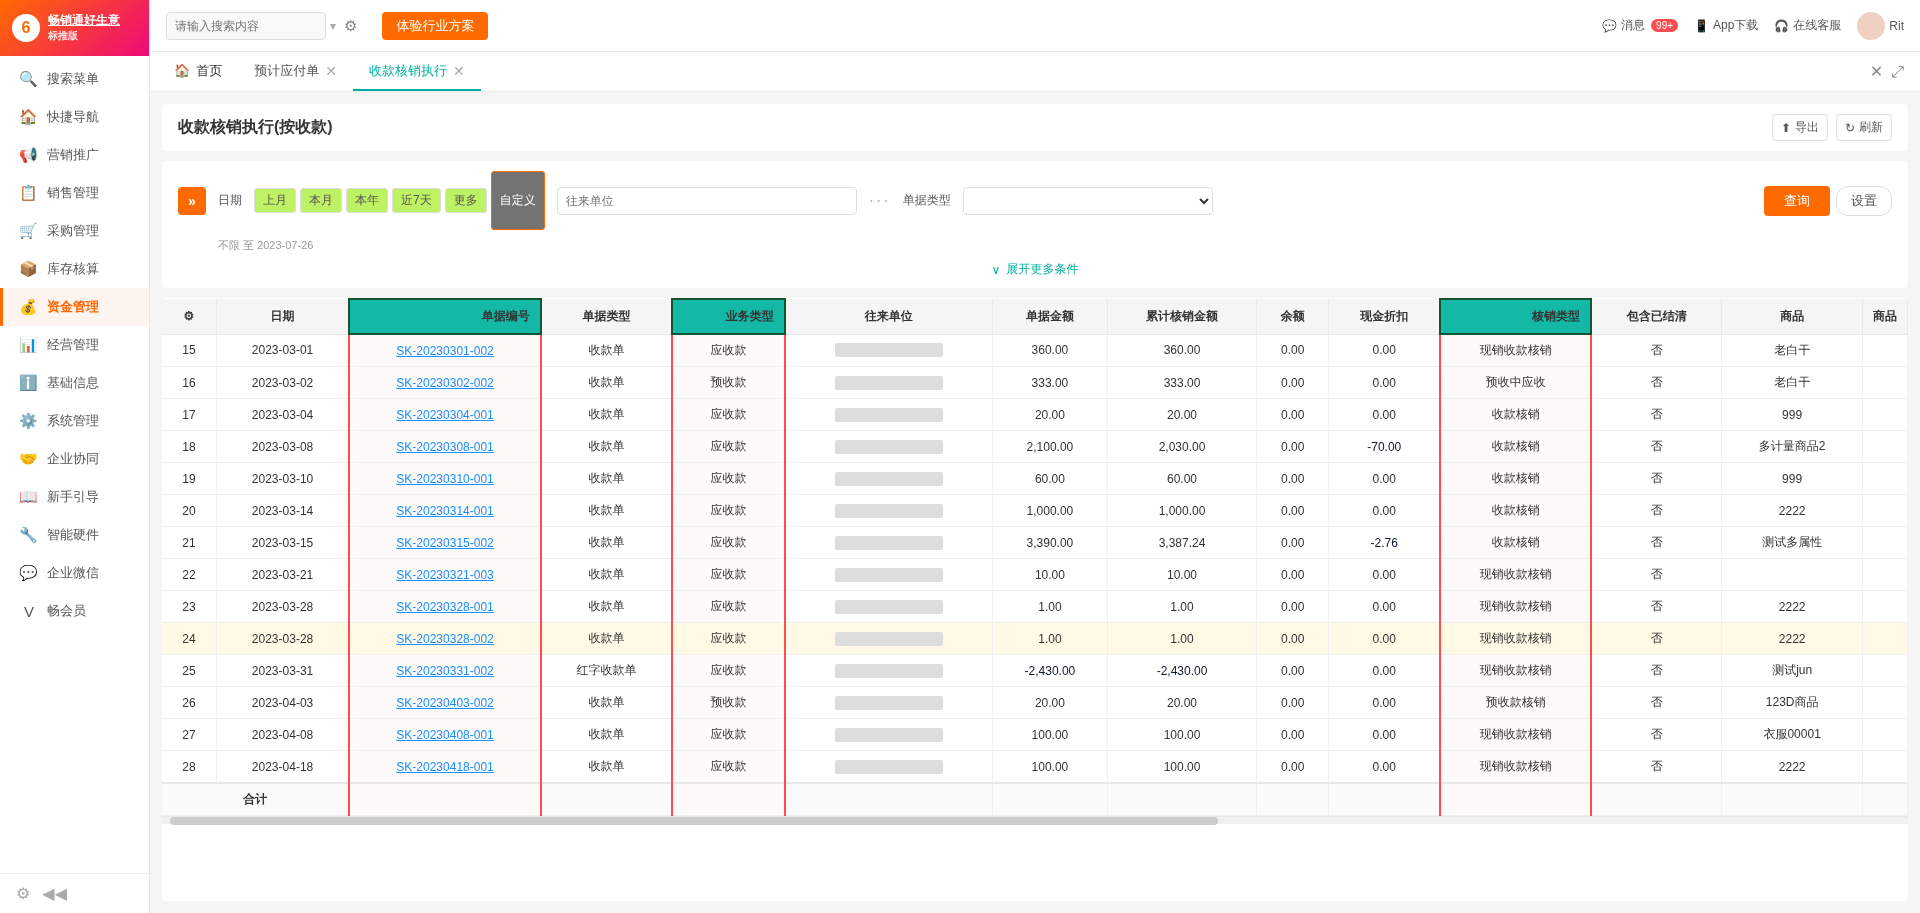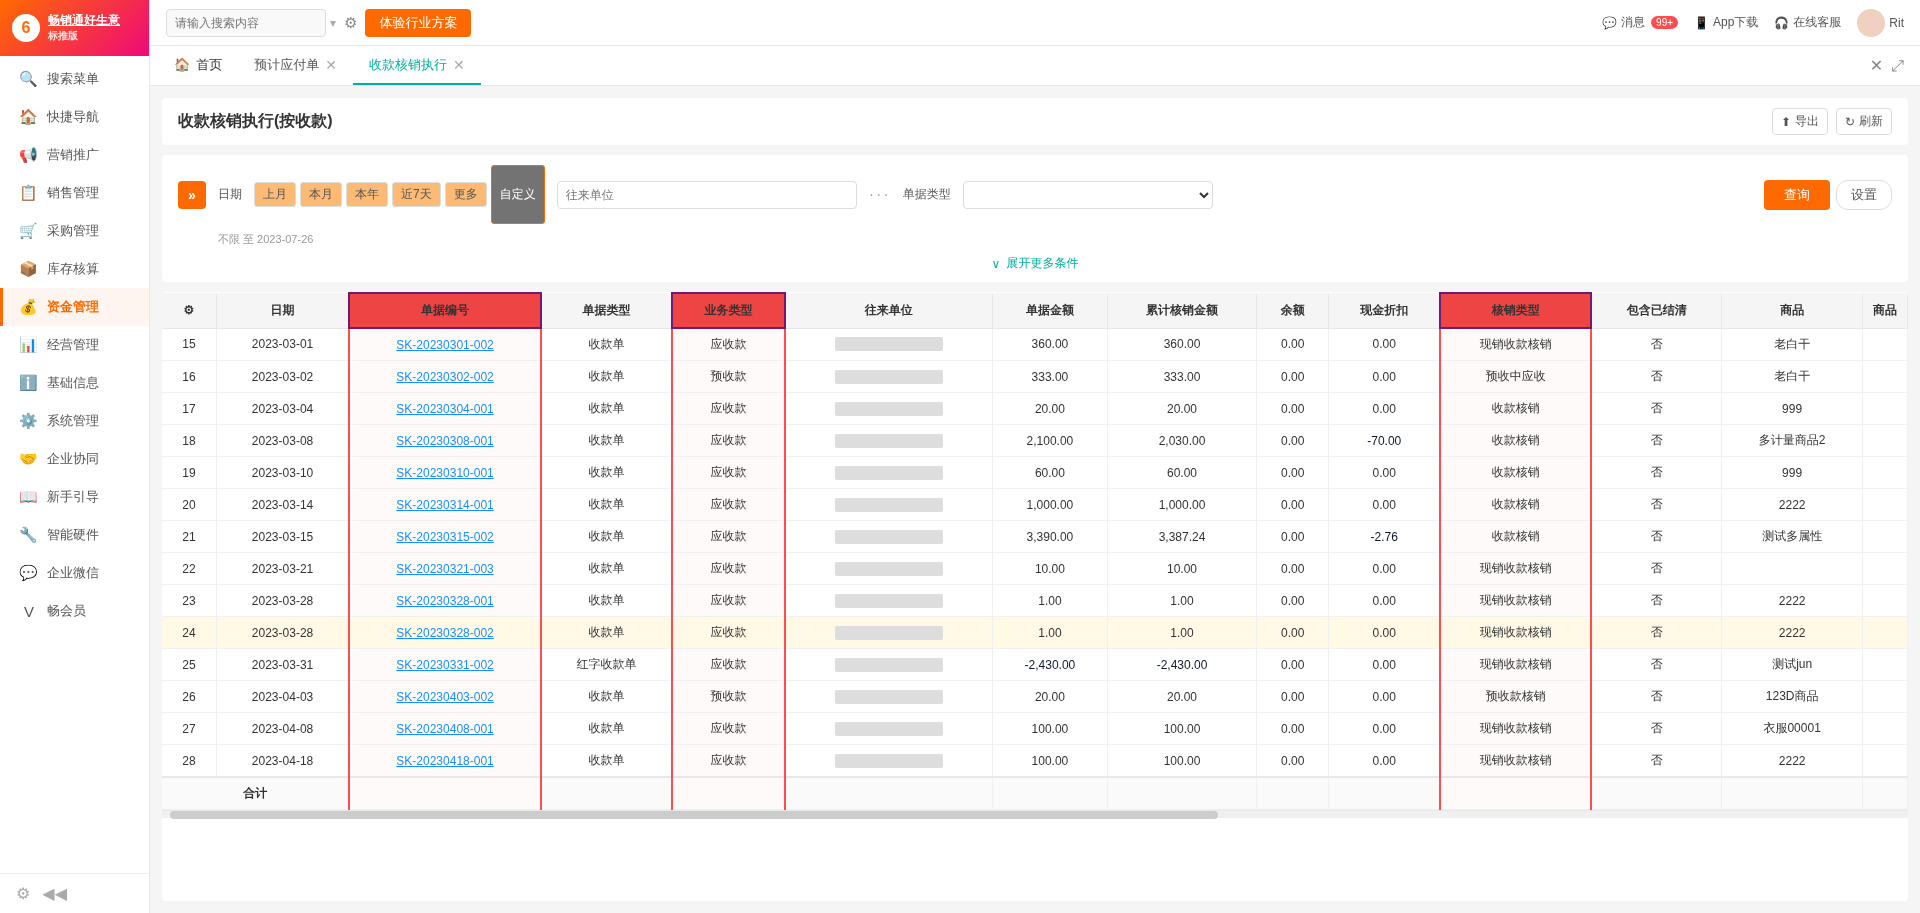--- a/index.html
+++ b/index.html
@@ -59,21 +59,21 @@
       gap: 12px;
       border-top: 1px solid #eee;
       color: #aaa;
     }
 
     
     .main { flex: 1; display: flex; flex-direction: column; overflow: hidden; }
 
     
     .topbar {
-      height: 46px;
+      height: 52px;
       background: #fff;
       border-bottom: 1px solid #e8e8e8;
       display: flex;
       align-items: center;
       padding: 0 16px;
       gap: 12px;
       flex-shrink: 0;
     }
     .topbar-breadcrumb {
       display: flex;
@@ -95,20 +95,21 @@
     .topbar-gear { color: #888; font-size: 15px; cursor: pointer; padding: 4px; }
     .topbar-btn-solution {
       background: #ff6a00;
       color: #fff;
       border: none;
       border-radius: 4px;
       padding: 5px 14px;
       font-size: 13px;
       cursor: pointer;
       white-space: nowrap;
+      margin-left: 17px;
     }
     .topbar-right {
       display: flex;
       align-items: center;
       gap: 16px;
       color: #555;
       font-size: 12px;
     }
     .topbar-badge {
       background: #ff4d4f;
@@ -198,21 +199,21 @@
     .filter-row { display: flex; align-items: center; gap: 12px; flex-wrap: wrap; }
     .filter-expand-btn {
       width: 28px; height: 28px; background: #ff6a00; color: #fff;
       border-radius: 4px; display: flex; align-items: center; justify-content: center;
       cursor: pointer; font-size: 14px; font-weight: bold; flex-shrink: 0;
     }
     .filter-label { color: #555; font-size: 12px; white-space: nowrap; }
     .filter-date-btns { display: flex; gap: 4px; align-items: center; }
     .filter-date-btn {
       padding: 3px 8px; border: 1px solid #ddd; border-radius: 3px;
-      font-size: 12px; cursor: pointer; background: #fdba74; color: #555;
+      font-size: 12px; cursor: pointer; background: #bef264; color: #555;
     }
     .filter-custom-btn {
       padding: 20px 8px; border: 1px solid #ff6a00; border-radius: 3px;
       font-size: 12px; cursor: pointer; background: #737373; color: #fff;
     }
     .filter-date-range { font-size: 11px; color: #999; }
     .filter-input {
       flex: 1; min-width: 180px; max-width: 300px; height: 28px;
       border: 1px solid #ddd; border-radius: 4px; padding: 0 8px;
       font-size: 12px; color: #333;
@@ -255,21 +256,21 @@
     }
     th {
       padding: 8px 10px;
       text-align: center;
       color: #333;
       font-weight: 600;
       white-space: nowrap;
       border-right: 1px solid #e8e8e8;
       position: relative;
     }
-    th.highlight-col { border: 2px solid #701a75; background: #ef4444; }
+    th.highlight-col { border: 2px solid #14532d; background: #14b8a6; text-align: right; }
     td {
       padding: 7px 10px;
       text-align: center;
       color: #333;
       border-bottom: 1px solid #f0f0f0;
       border-right: 1px solid #f0f0f0;
       white-space: nowrap;
     }
     td.highlight-col { border-left: 2px solid #ff4d4f; border-right: 2px solid #ff4d4f; background: #fffafa; border-radius: 7px; }
     td.link { color: #1890ff; cursor: pointer; text-decoration: underline; }

